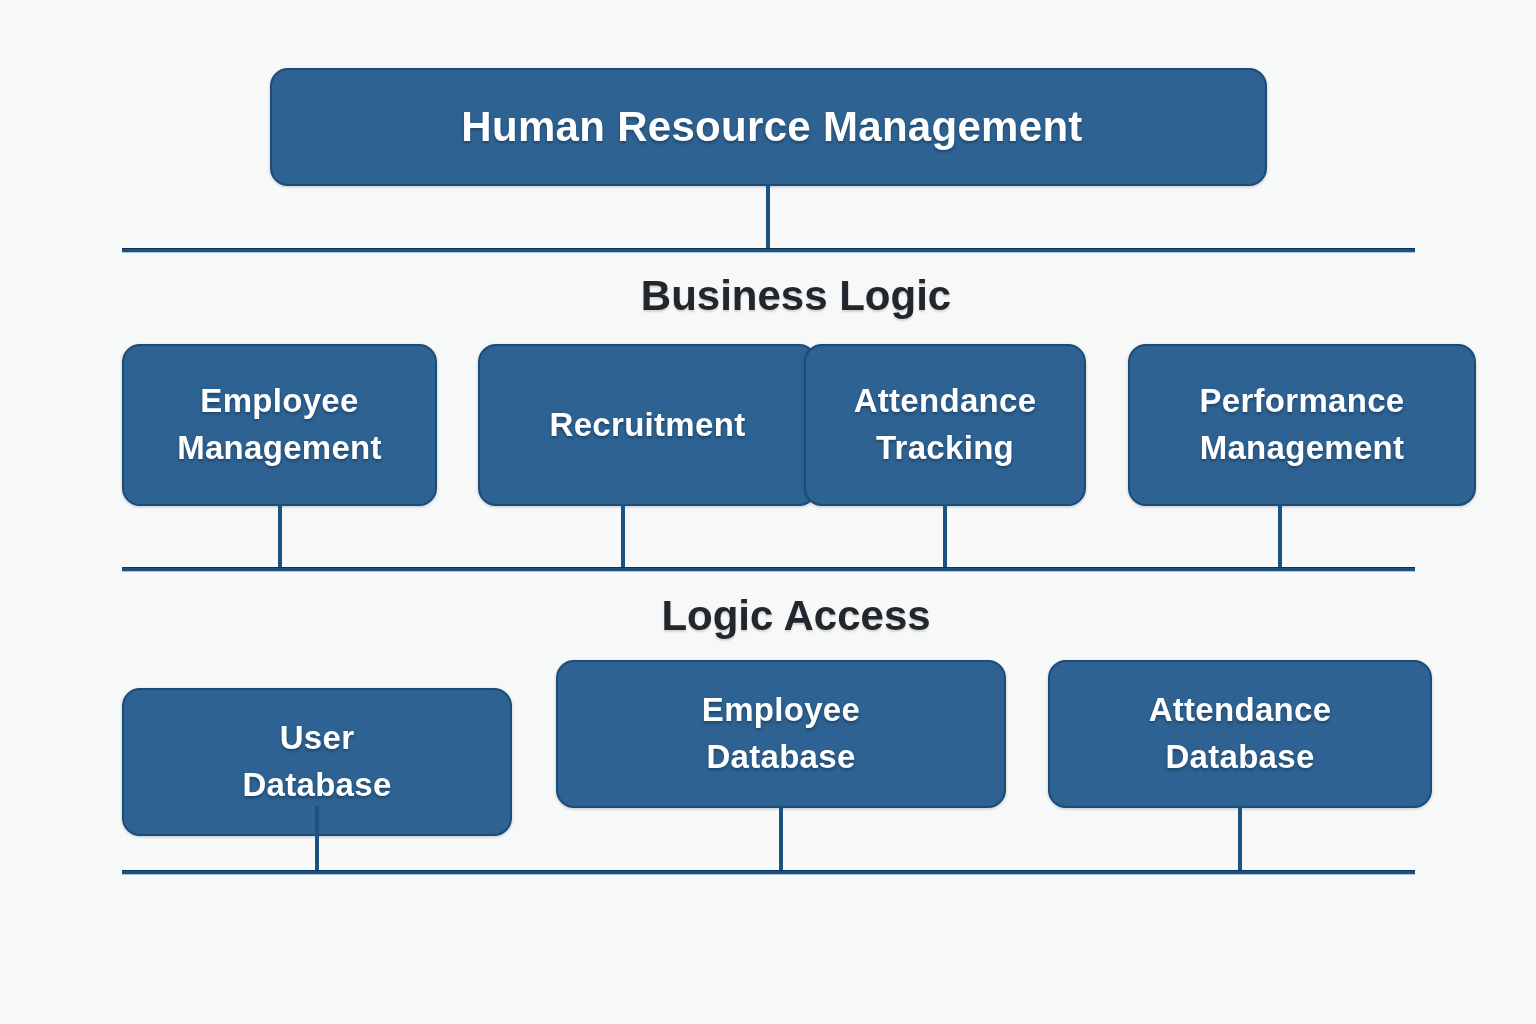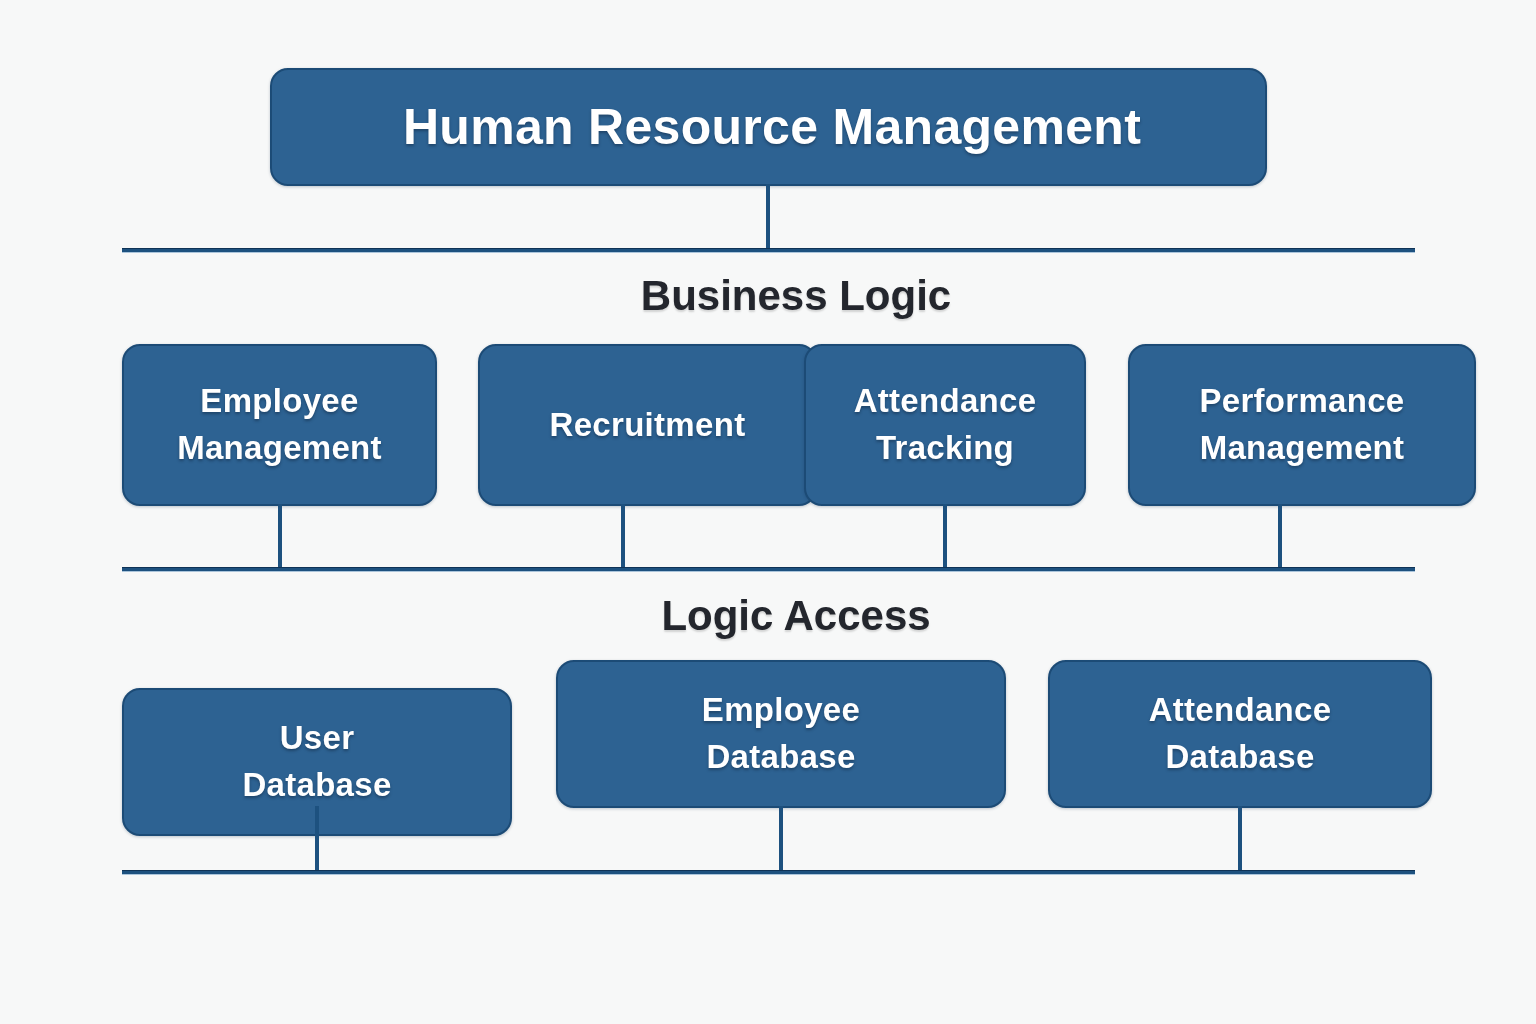--- a/index.html
+++ b/index.html
@@ -28,21 +28,21 @@
   }
   .node-label {
     color: var(--node-text, #ffffff);
     font-weight: bold;
     text-align: center;
     white-space: pre-line;
     text-shadow: 0 2px 3px rgba(10, 25, 45, 0.4);
     letter-spacing: 0.3px;
   }
   .title-node .node-label {
-    font-size: 50px;
+    font-size: 42px;
     margin-left: 7px;
   }
   .l2 .node-label, .l3 .node-label {
     font-size: 33px;
     line-height: 1.42;
   }
   .hline {
     position: absolute;
     left: 122px;
     width: 1293px;

